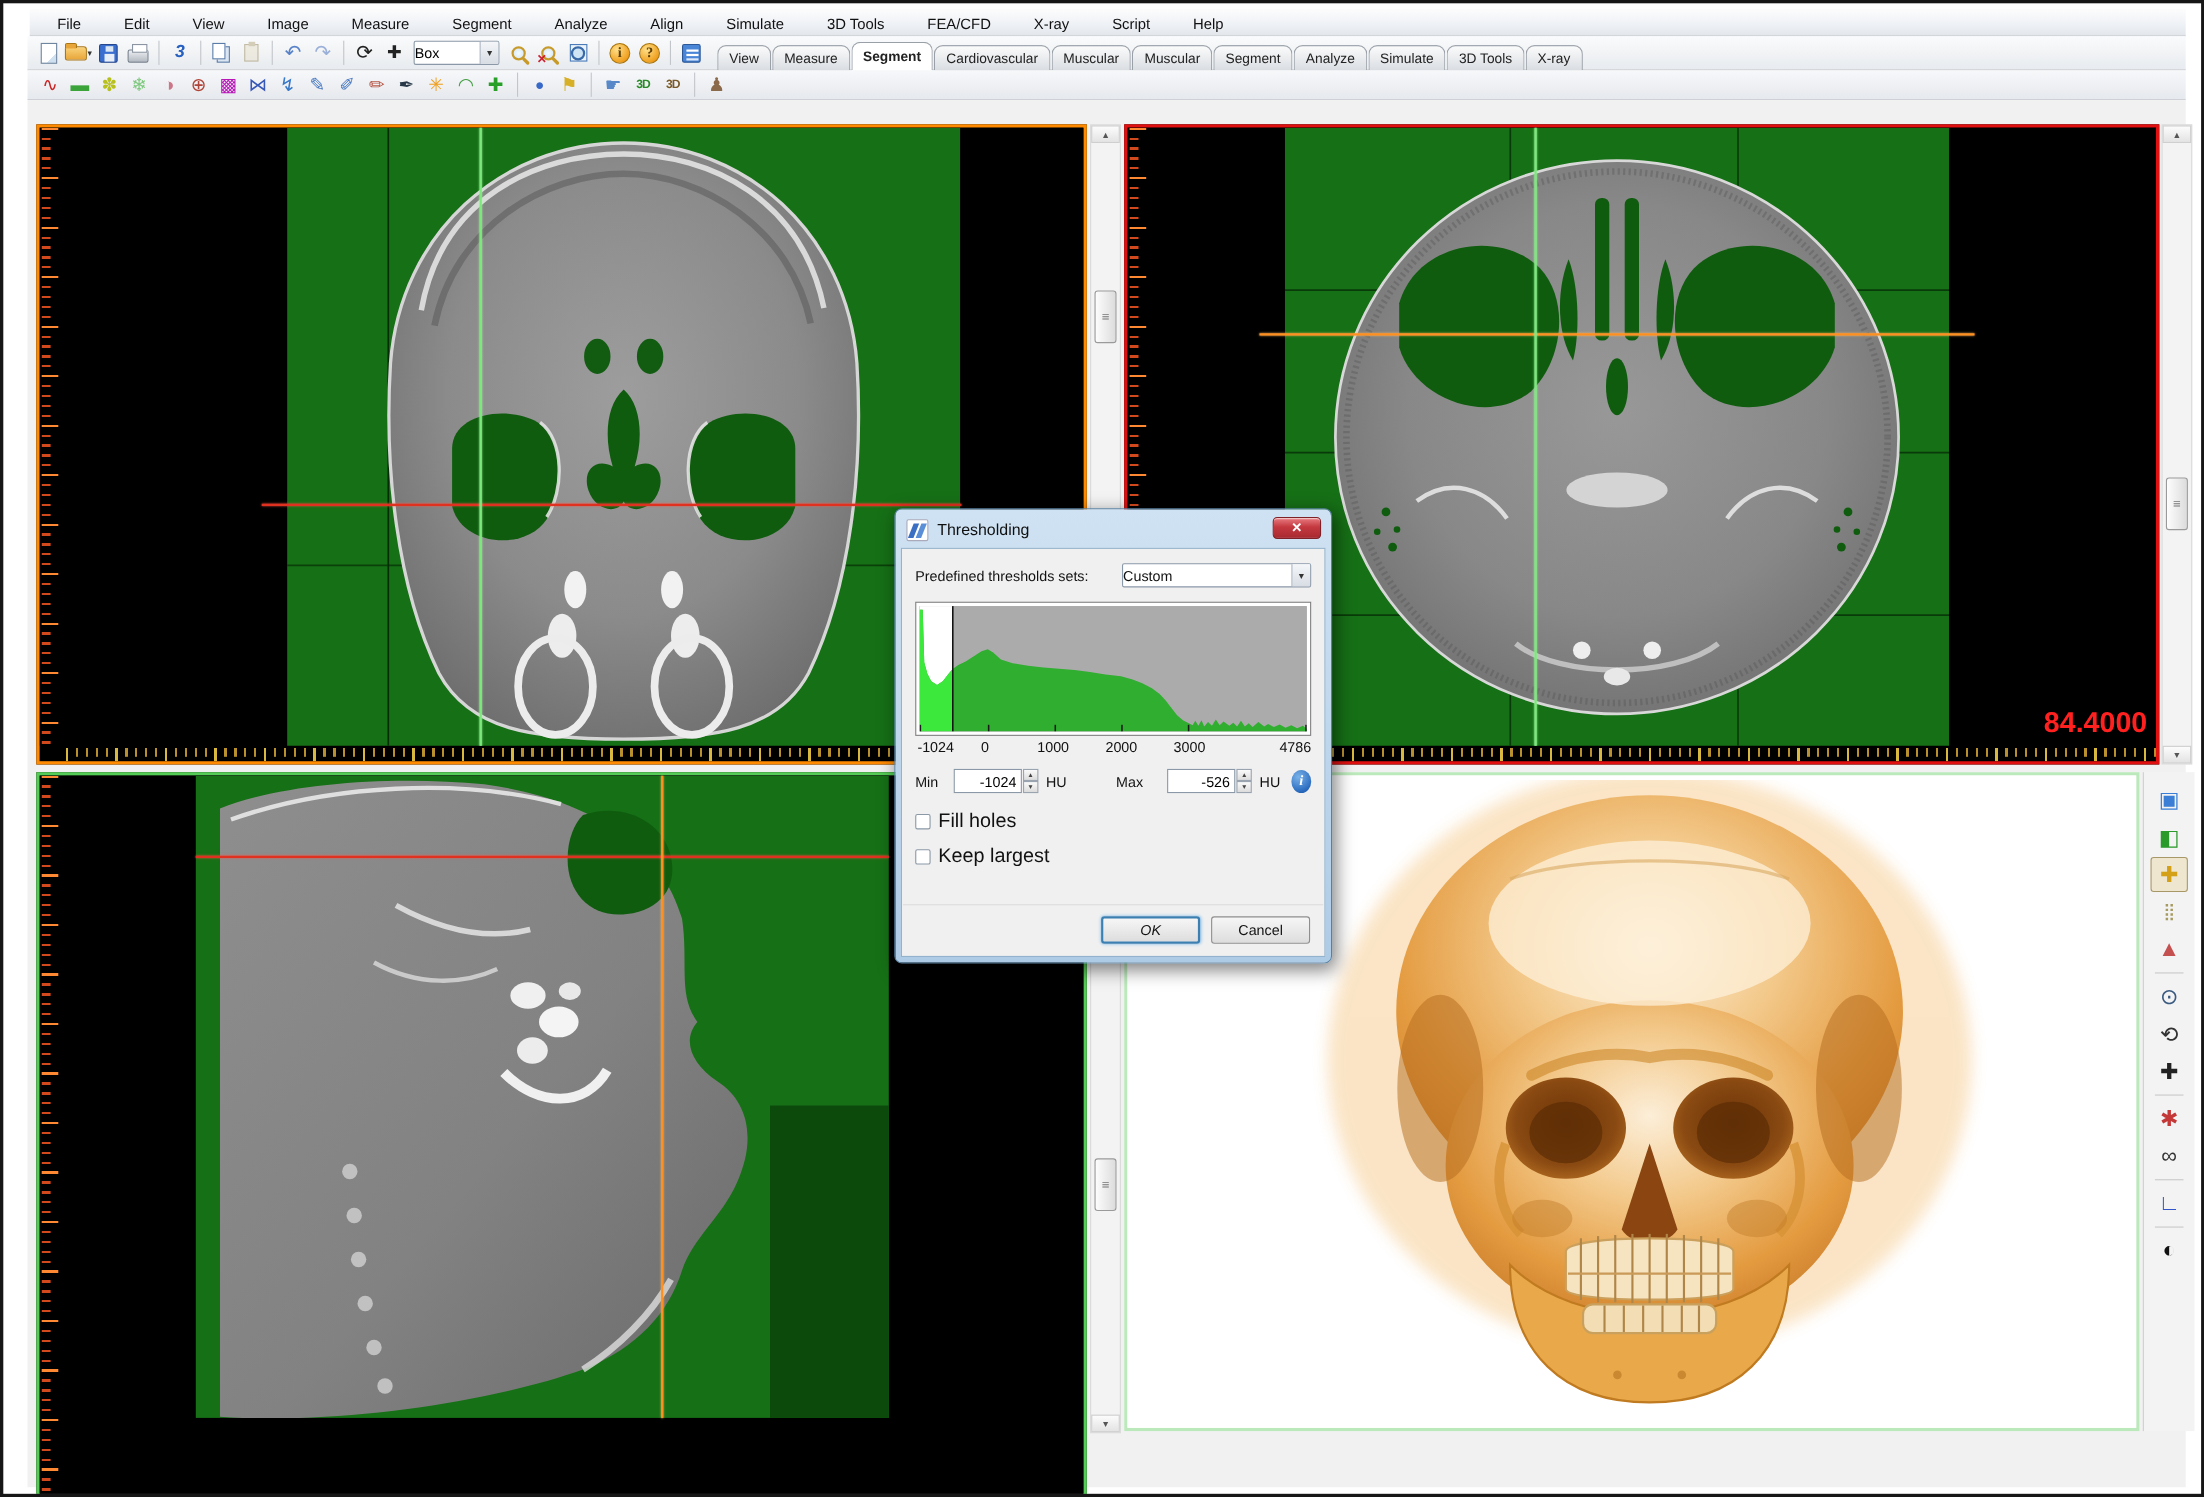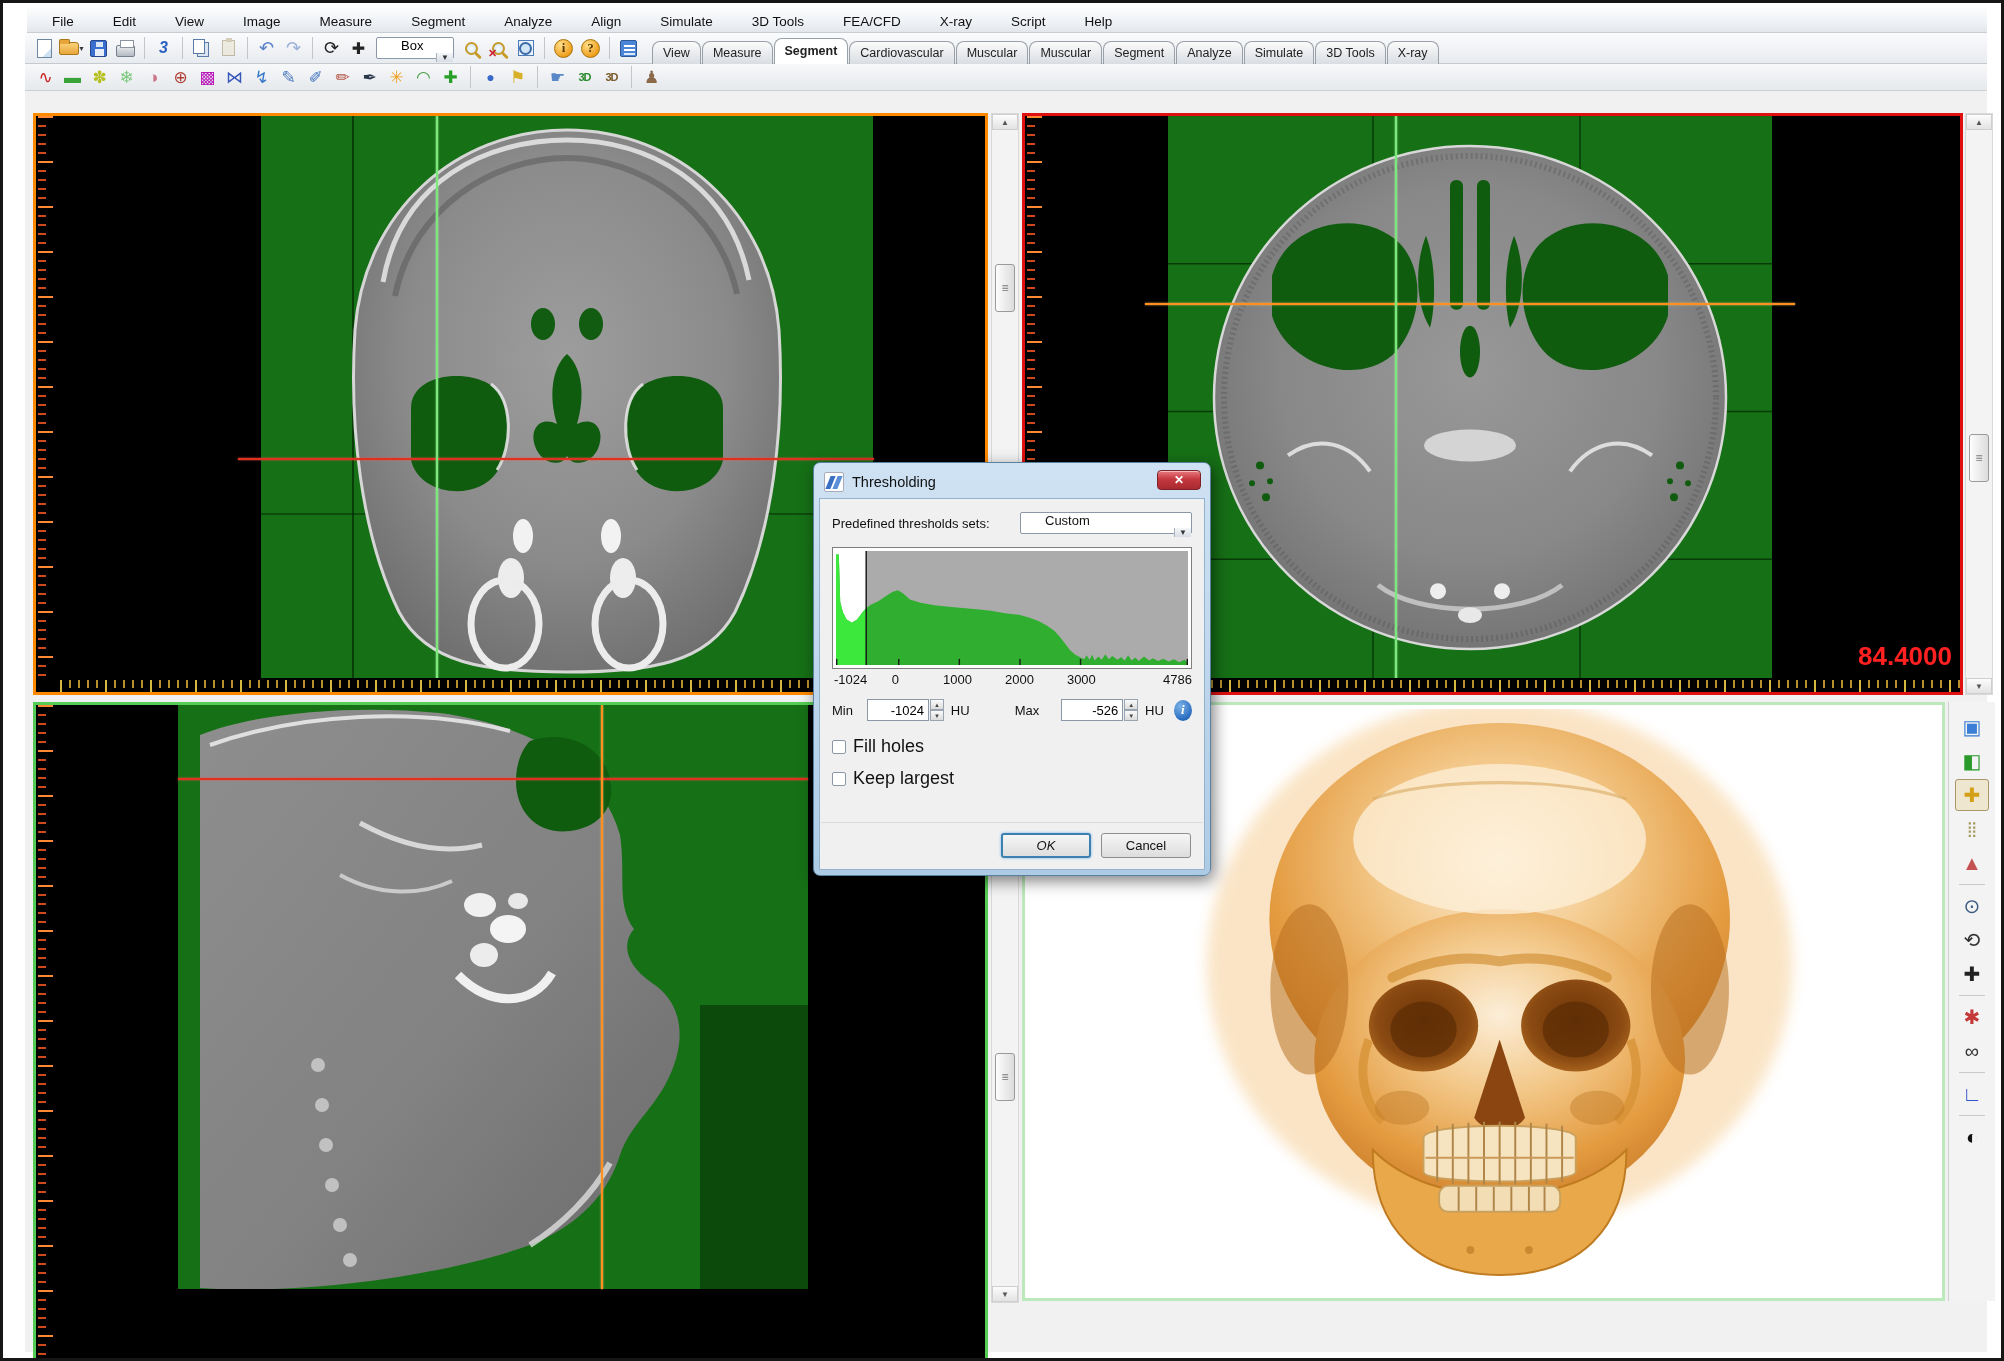--- a/index.html
+++ b/index.html
@@ -41,22 +41,22 @@
   .i-mag { width:13px; height:13px; border:2px solid #c79a2a; border-radius:50%; background:radial-gradient(#f5fbff,#cfe4f2); position:relative; }
   .i-mag::after { content:""; position:absolute; right:-6px; bottom:-4px; width:8px; height:3px; background:#c79a2a; transform:rotate(45deg); border-radius:2px; }
   .i-mag .redx { position:absolute; left:-6px; bottom:-7px; color:#cc2233; font-size:11px; font-weight:bold; }
   .i-magbox { width:16px; height:16px; border:1px solid #4a7ab8; background:#eaf2fb; display:flex; align-items:center; justify-content:center; }
   .i-magbox::before { content:""; width:9px; height:9px; border:2px solid #3a6aa8; border-radius:50%; background:#cfe4f5; }
   .i-round { width:19px; height:19px; border-radius:50%; background:radial-gradient(circle at 35% 30%,#ffe08a,#f0a020 70%,#c87c10); border:1px solid #a87408;
     display:flex; align-items:center; justify-content:center; font-size:13px; font-weight:bold; color:#5a3c04; font-family:"Liberation Serif", serif; }
   .i-panel { width:17px; height:17px; background:#4a86d8; border:1px solid #2c5898; border-radius:2px; position:relative; }
   .i-panel::before { content:""; position:absolute; left:3px; top:4px; width:11px; height:2px; background:#fff; box-shadow:0 4px 0 #fff, 0 8px 0 #dce8f8; }
 
-  .combo { height:22px; background:#fff; border:1px solid #8a98a8; border-radius:2px; display:flex; align-items:flex-start;
-    font-size:13px; padding-left:24px; position:relative;flex-direction:column; }
+  .combo { height:22px; background:#fff; border:1px solid #8a98a8; border-radius:2px; display:flex; align-items:center;
+    font-size:13px; padding-left:0; position:relative; }
   .combo .arr { margin-left:auto; width:17px; height:100%; display:flex; align-items:center; justify-content:center;
     font-size:8px; color:#333; background:linear-gradient(#f4f6f9,#d8dde4); border-left:1px solid #aab4c0; }
 
   
   .tabs { display:flex; align-items:flex-end; height:31px; margin-left:10px; }
   .tab { height:23px; padding:0 10px; display:flex; align-items:center; font-size:12.5px; color:#222;
     background:linear-gradient(#fbfbfb,#d9dde2); border:1px solid #9aa0a8; border-bottom:none;
     border-radius:8px 8px 0 0; margin-right:1px; white-space:nowrap; }
   .tab.active { background:#fff; height:26px; font-weight:bold; z-index:2; }
 

